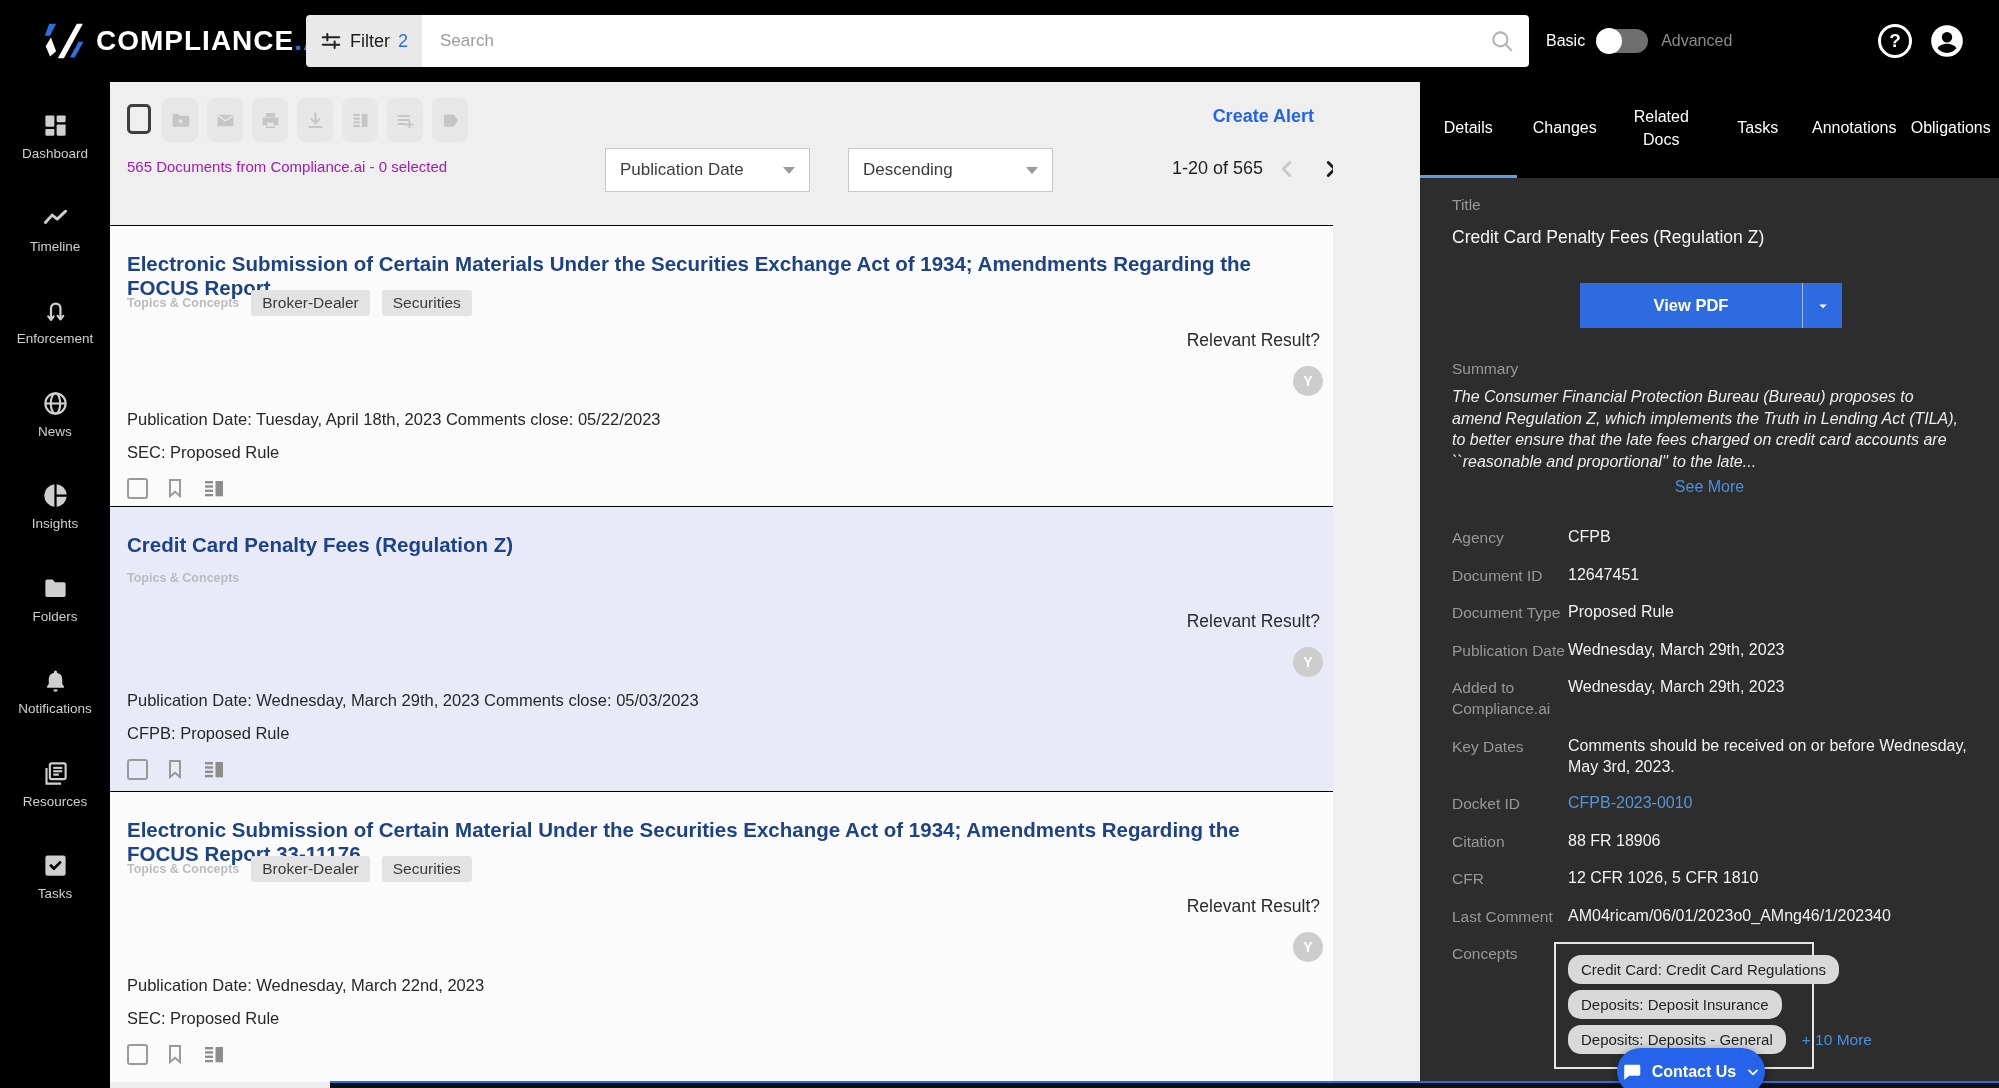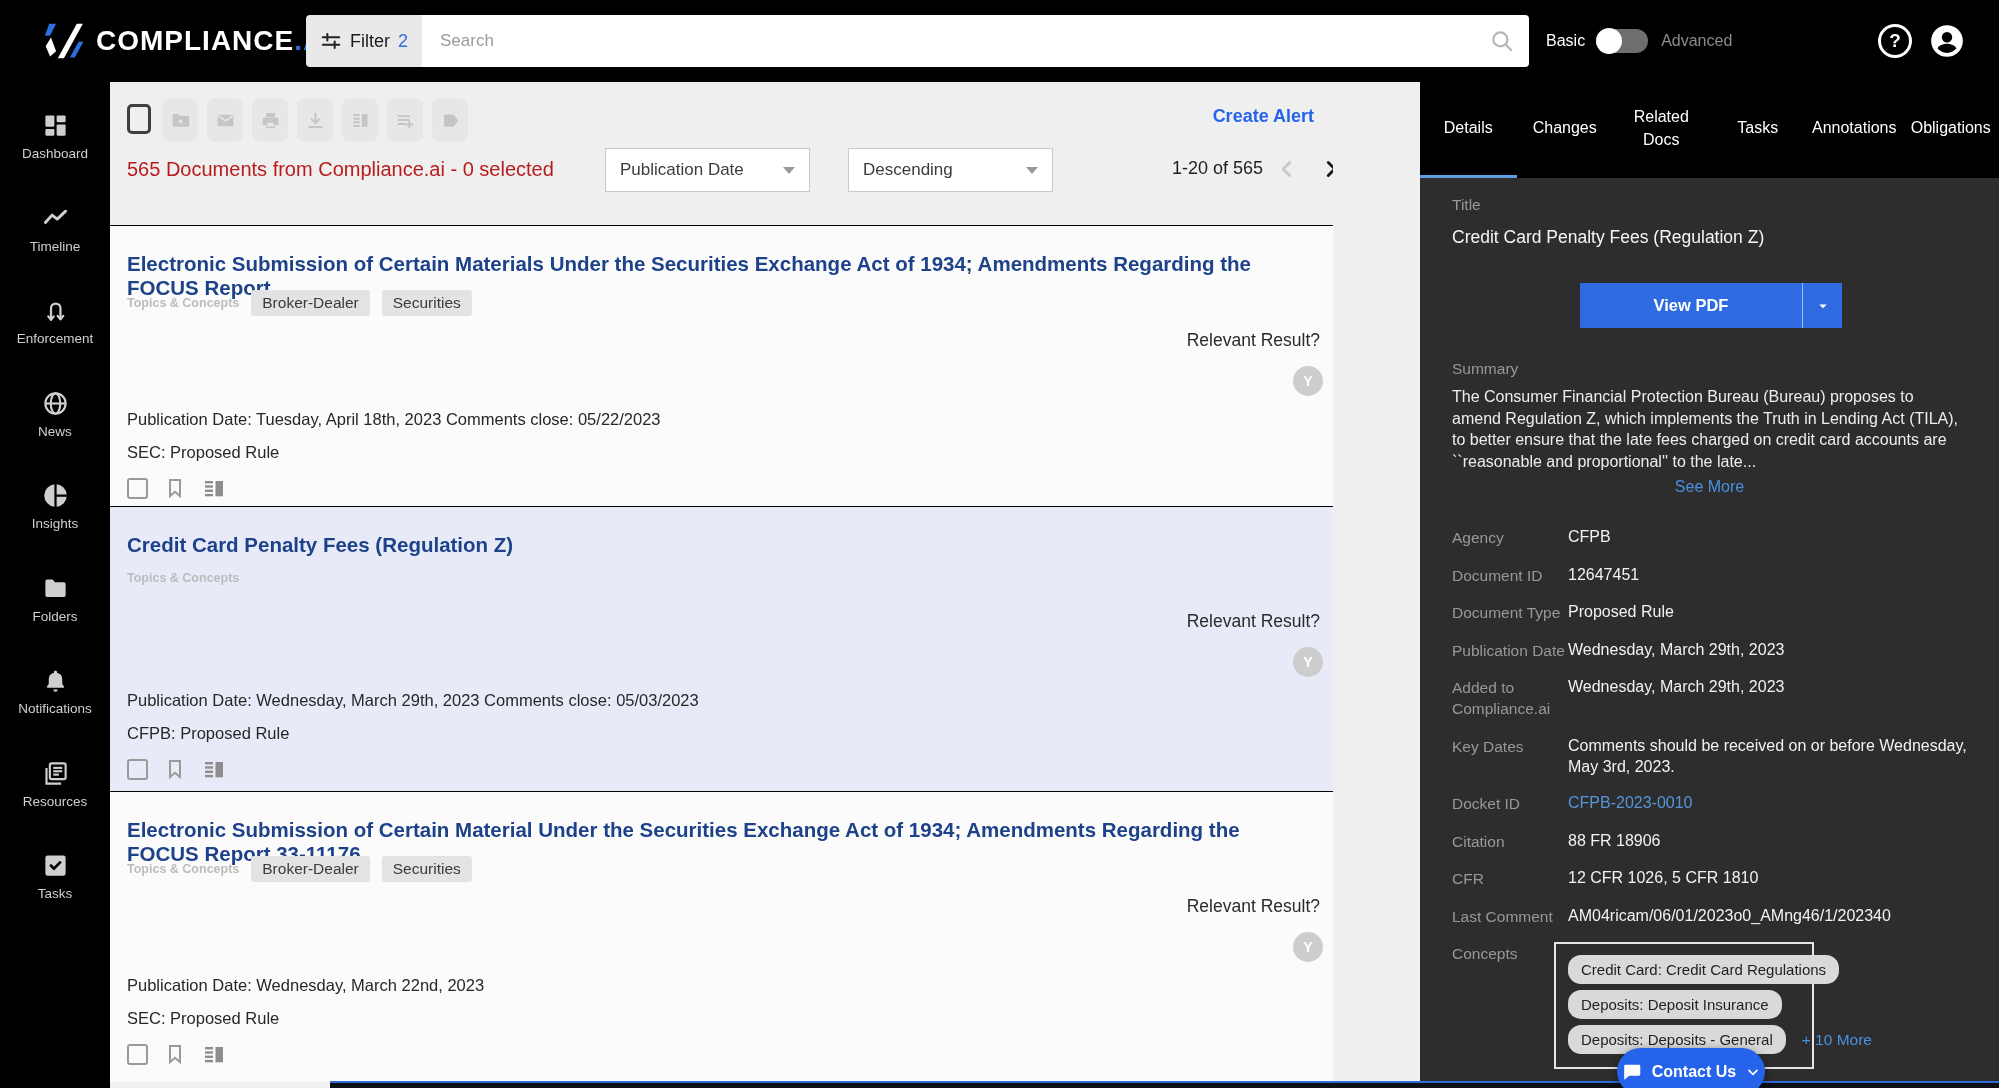--- a/index.html
+++ b/index.html
@@ -40,21 +40,21 @@
   .side-item svg { width:27px; height:27px; }
   .side-item .s-label { font-size:13.5px; margin-top:8px; text-align:center; line-height:1.05; }
 
   
   .content { position:absolute; left:110px; top:82px; width:1223px; height:1006px; background:#efefef; overflow:hidden; }
   .selall { position:absolute; left:17px; top:22px; width:24px; height:30px; border:3px solid #3f3f3f; border-radius:5px; background:#efefef; cursor:pointer; }
   .tool-btns { position:absolute; left:52px; top:16px; display:flex; gap:9px; }
   .tool-btn { width:36px; height:44px; background:#e7e7e7; border-radius:8px; display:flex; align-items:center; justify-content:center; cursor:default; }
   .tool-btn svg { width:21px; height:21px; color:#c5c5c5; }
   .create-alert { position:absolute; right:19px; top:24px; font-size:18px; font-weight:bold; color:#2563eb; cursor:pointer; }
-  .result-summary { position:absolute; left:17px; top:76px; font-size:20px; color:#b91c1c; }
+  .result-summary { position:absolute; left:17px; top:76px; font-size:15px; color:#a21caf; }
   .select-box { position:absolute; top:66px; height:44px; width:205px; background:#fff; border:1px solid #c9c9c9;
                 display:flex; align-items:center; justify-content:space-between; padding:0 14px; cursor:pointer; }
   .select-box .sel-val { font-size:17px; color:#3c3c3c; }
   .caret-down { width:0; height:0; border-left:6px solid transparent; border-right:6px solid transparent; border-top:7px solid #9a9a9a; }
   .sel-sort { left:495px; } .sel-dir { left:738px; }
   .page-info { position:absolute; left:1062px; top:76px; font-size:18px; color:#1f1f1f; }
   .pg-prev { position:absolute; left:1164px; top:74px; width:26px; height:26px; cursor:default; }
   .pg-next { position:absolute; left:1208px; top:74px; width:26px; height:26px; cursor:pointer; }
   .kebab { position:absolute; left:1262px; top:70px; width:30px; height:34px; display:flex; flex-direction:column;
            align-items:center; justify-content:center; gap:4px; cursor:pointer; }
@@ -85,21 +85,21 @@
   .ptab.active { border-bottom-color:#5e9de6; }
   .panel-body { position:absolute; left:0; top:96px; width:579px; height:910px; padding:18px 30px 0 32px; color:#e9e9e9; }
   .p-label { color:#989898; font-size:15.5px; }
   .p-title-val { margin-top:13px; font-size:17.5px; color:#f5f5f5; }
   .viewpdf { position:absolute; left:160px; top:105px; width:262px; height:45px; display:flex; cursor:pointer; }
   .viewpdf .vp-main { width:222px; background:#2e6be0; color:#fff; font-size:16.5px; font-weight:bold;
                       display:flex; align-items:center; justify-content:center; }
   .viewpdf .vp-caret { width:40px; background:#2e6be0; border-left:1px solid rgba(255,255,255,.55);
                        display:flex; align-items:center; justify-content:center; }
   .p-summary-label { position:absolute; left:32px; top:182px; }
-  .p-summary { position:absolute; left:32px; top:208px; width:508px; font-size:16px; line-height:21.5px; color:#ededed; }
+  .p-summary { position:absolute; left:32px; top:208px; width:508px; font-size:16px; line-height:21.5px; color:#ededed;font-style:italic; }
   .see-more { position:absolute; left:0; top:300px; width:579px; text-align:center; font-size:16px; color:#4a90e2; cursor:pointer; }
   .fields { position:absolute; left:32px; top:348px; width:517px; }
   .frow { display:flex; margin-bottom:15.5px; }
   .frow .fl { width:116px; min-width:116px; color:#989898; font-size:15.5px; line-height:21px; padding-top:1px; }
   .frow .fv { flex:1; color:#f2f2f2; font-size:16px; line-height:21px; word-break:break-word; }
   .fv.link { color:#5795d8; cursor:pointer; }
   .concepts-box { border:2px solid #e5e5e5; padding:8px 10px 10px 12px; width:260px; margin-left:-14px; }
   .c-chip { display:inline-block; background:#d9d9d9; color:#1f1f1f; font-size:15px; padding:4px 13px;
             border-radius:13px; margin:3px 0; cursor:pointer; white-space:nowrap; }
   .c-more { color:#4a90e2; font-size:15.5px; margin-left:16px; cursor:pointer; white-space:nowrap; }

